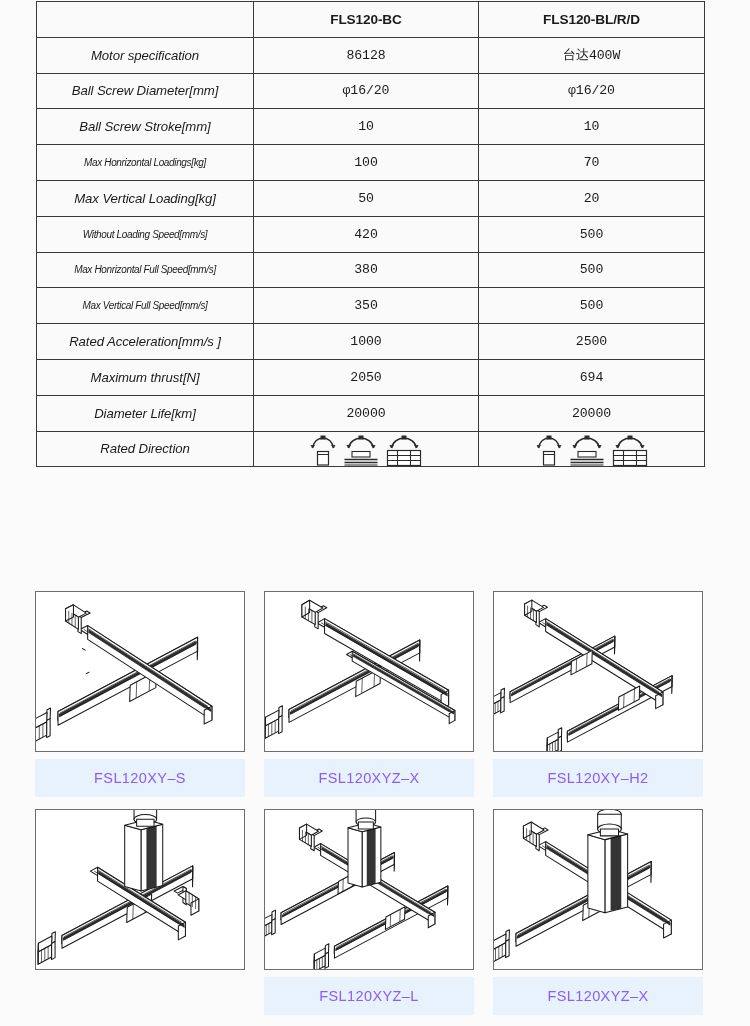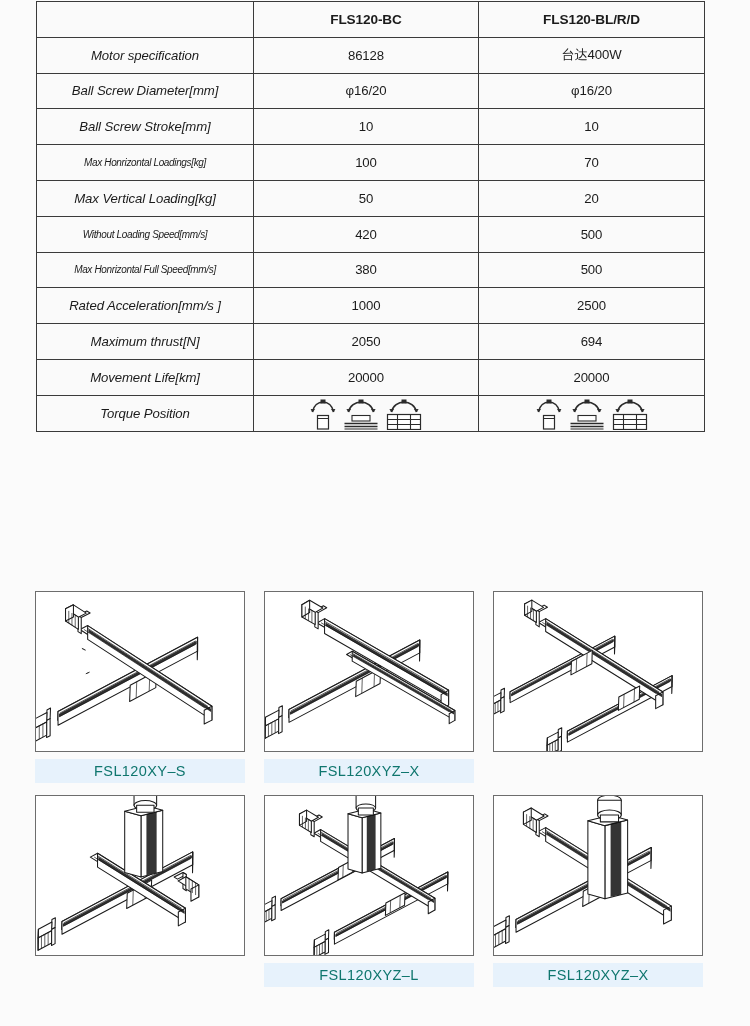--- a/index.html
+++ b/index.html
@@ -46,21 +46,21 @@
     white-space: nowrap;
     overflow: hidden;
   }
   table.spec th {
     font-weight: 600;
     font-size: 13.6px;
   }
   table.spec tr.head td.empty { background: #fafafa; }
   td.label { font-size: 13.2px; font-style: italic; }
   td.label.tight { font-size: 10px; letter-spacing: -0.35px; }
-  td.val { font-size: 13.4px; }
+  td.val { font-size: 13.4px; font-family: Liberation Mono, monospace; }
   td.val.moment { font-size: 12.9px; letter-spacing: -0.2px; }
 
   
   .torque-icons {
     display: flex;
     align-items: flex-end;
     justify-content: center;
     gap: 7px;
     height: 34px;
     padding-top: 1px;
@@ -84,27 +84,27 @@
     width: 210px;
     height: 161px;
     border: 1.4px solid #6d6d6d;
     background: #ffffff;
     position: relative;
     overflow: hidden;
   }
   .card-frame svg { display: block; width: 100%; height: 100%; }
   .card-caption {
     width: 210px;
-    height: 24px;
+    height: 38px;
     background: #e7f2fc;
     display: flex;
     align-items: center;
     justify-content: center;
     font-size: 14.5px;
-    color: #0f766e;
+    color: #8b5cf6;
     letter-spacing: 0.4px;
     margin-top: 7px;
   }
 </style>
 </head>
 <body>
 
 <div id="page">
 
   <div id="spec-table-wrap">
@@ -149,36 +149,41 @@
             <td class="label tight">Without Loading Speed[mm/s]</td>
             <td class="val">420</td>
             <td class="val">500</td>
           </tr>
           <tr>
             <td class="label tight">Max Honrizontal Full Speed[mm/s]</td>
             <td class="val">380</td>
             <td class="val">500</td>
           </tr>
           <tr>
+            <td class="label tight">Max Vertical Full Speed[mm/s]</td>
+            <td class="val">350</td>
+            <td class="val">500</td>
+          </tr>
+          <tr>
             <td class="label">Rated Acceleration[mm/s ]</td>
             <td class="val">1000</td>
             <td class="val">2500</td>
           </tr>
           <tr>
             <td class="label">Maximum thrust[N]</td>
             <td class="val">2050</td>
             <td class="val">694</td>
           </tr>
           <tr>
-            <td class="label">Movement Life[km]</td>
+            <td class="label">Diameter Life[km]</td>
             <td class="val">20000</td>
             <td class="val">20000</td>
           </tr>
           <tr>
-            <td class="label">Torque Position</td>
+            <td class="label">Rated Direction</td>
             <td>
   <div class="torque-icons">
     <svg width="26" height="31" viewBox="0 0 26 31">
       <rect x="10.5" y="0.5" width="5" height="4" fill="#2b2b2b"></rect>
       <path d="M2.5 13 C3.6 6.4 8.2 3.2 13 3.2 C17.8 3.2 22.4 6.4 23.5 13" fill="none" stroke="#2b2b2b" stroke-width="1.7"></path>
       <path d="M2.2 13.2 L0.6 9.9 L5.2 10.2 Z" fill="#2b2b2b"></path>
       <path d="M23.8 13.2 L25.4 9.9 L20.8 10.2 Z" fill="#2b2b2b"></path>
       <rect x="7.5" y="16.5" width="11" height="13.5" fill="#fff" stroke="#2b2b2b" stroke-width="1.2"></rect>
       <line x1="7.5" y1="19.5" x2="18.5" y2="19.5" stroke="#2b2b2b" stroke-width="1"></line>
     </svg>
@@ -391,20 +396,21 @@
               <line x1="36.7" y1="15.8" x2="36.7" y2="27.2" fill="none" stroke="#1a1a1a" stroke-width="0.7"></line>
               <line x1="33.7" y1="13.9" x2="33.7" y2="25.3" fill="none" stroke="#1a1a1a" stroke-width="0.7"></line>
               <polygon points="78.1,70.4 99.2,59.1 98.8,72.6 77.6,83.9" fill="#ffffff" stroke="#1a1a1a" stroke-width="1.05" stroke-linejoin="round"></polygon>
               <line x1="83.4" y1="67.5" x2="82.9" y2="81.1" fill="none" stroke="#1a1a1a" stroke-width="0.7"></line>
               <line x1="94.0" y1="61.9" x2="93.5" y2="75.4" fill="none" stroke="#1a1a1a" stroke-width="0.7"></line>
               <polygon points="126.1,106.4 147.2,95.1 146.8,108.6 125.6,119.9" fill="#ffffff" stroke="#1a1a1a" stroke-width="1.05" stroke-linejoin="round"></polygon>
               <line x1="131.4" y1="103.5" x2="130.9" y2="117.1" fill="none" stroke="#1a1a1a" stroke-width="0.7"></line>
               <line x1="142.0" y1="97.9" x2="141.5" y2="111.4" fill="none" stroke="#1a1a1a" stroke-width="0.7"></line>
             </svg>
           </div>
+          <div class="card-caption">FSL120XY–H2</div>
         </div>
       </div>
     <div class="grid-row" id="grow2">
         <div class="card">
           <div class="card-frame">
             <svg viewBox="0 0 210 161" preserveAspectRatio="xMidYMid meet">
               <polygon points="26.0,127.0 158.4,56.6 158.2,64.8 25.7,135.2" fill="#ffffff" stroke="#1a1a1a" stroke-width="1.05" stroke-linejoin="round"></polygon>
               <polygon points="26.0,127.0 158.4,56.6 158.4,69.6 26.0,140.0" fill="#ffffff" stroke="#1a1a1a" stroke-width="1.05" stroke-linejoin="round"></polygon>
               <polygon points="158.4,56.6 158.2,64.8 158.2,77.8 158.4,69.6" fill="#ffffff" stroke="#1a1a1a" stroke-width="1.05" stroke-linejoin="round"></polygon>
               <line x1="27.7" y1="128.5" x2="156.6" y2="60.0" fill="none" stroke="#1a1a1a" stroke-width="0.7"></line>

